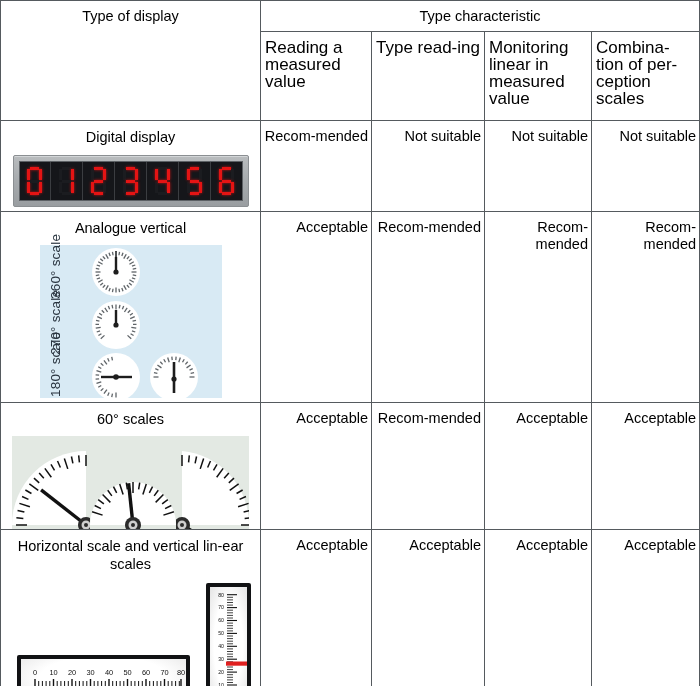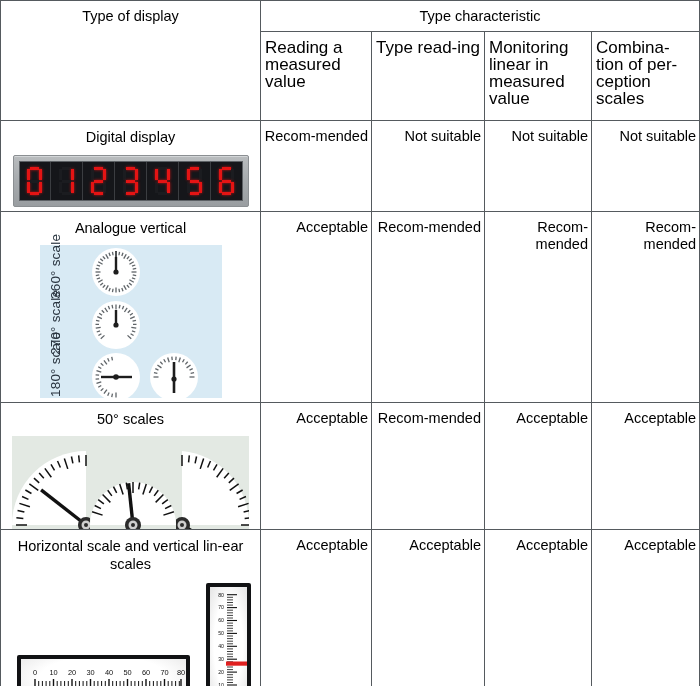--- a/index.html
+++ b/index.html
@@ -675,21 +675,21 @@
     <td>
       <div class="verdict">Recom-mended</div>
     </td>
     <td>
       <div class="verdict">Recom-mended</div>
     </td>
   </tr>
 
   <tr>
     <td style="height:116px">
-      <div class="row-title">50° scales</div>
+      <div class="row-title">60° scales</div>
 
       <div class="ninety-panel">
 
         <svg width="78" height="93" viewBox="0 0 78 93" style="position:absolute;left:0;top:0">
           <path d="M 74 89 m -74 0 A 74 74 0 0 1 74 15 L 74 89 Z" fill="#ffffff"></path>
           <g stroke="#111" stroke-width="1.5">
             <g transform="rotate(-90 74 89)">
                     <line x1="74" y1="19" x2="74" y2="30"></line>
                   </g>
             <g transform="rotate(-84 74 89)">

